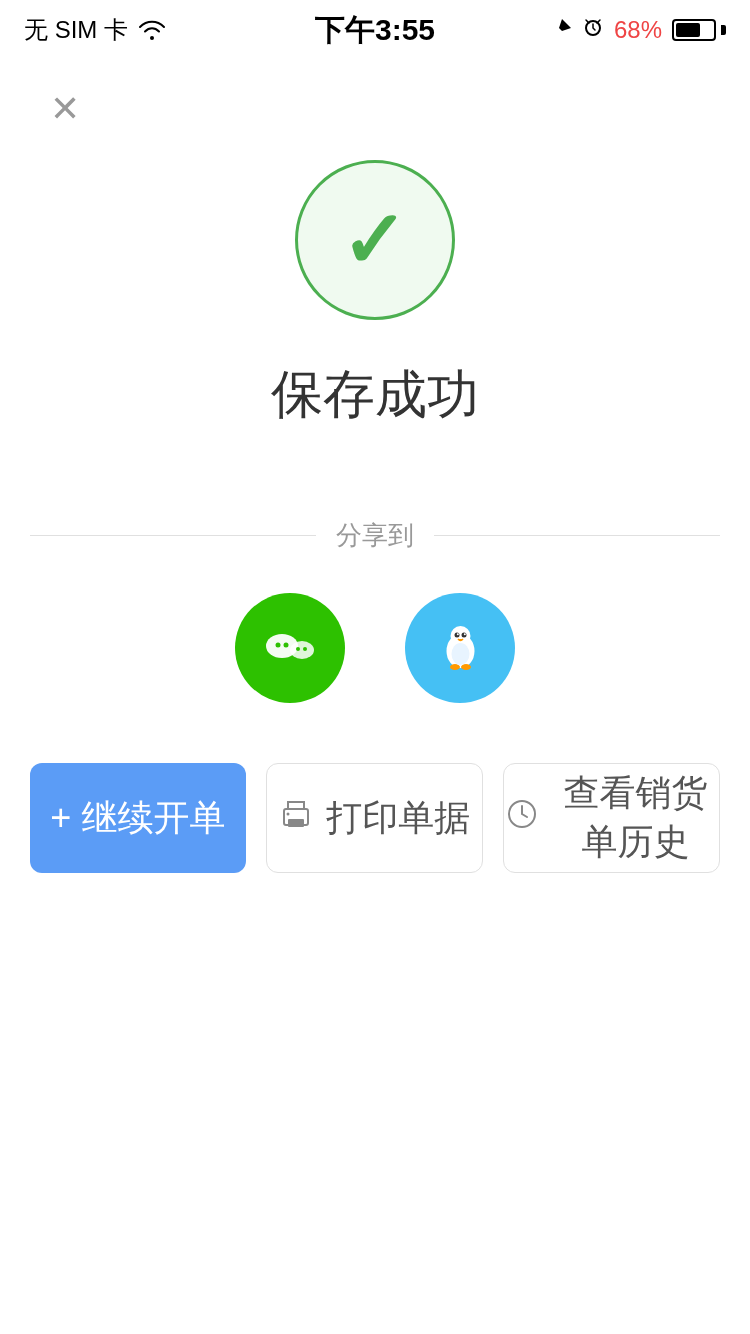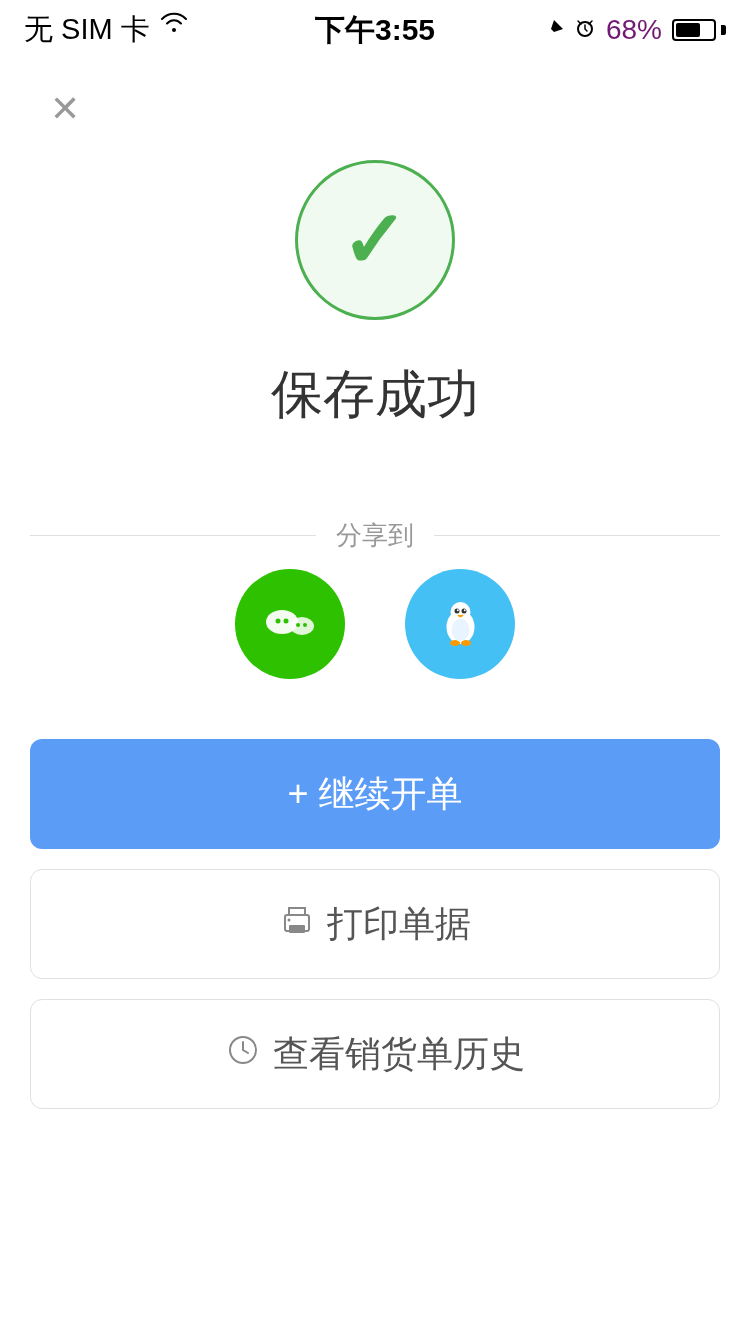--- a/index.html
+++ b/index.html
@@ -20,43 +20,43 @@
       height: 60px;
       background: #ffffff;
       display: flex;
       align-items: center;
       justify-content: space-between;
       padding: 0 24px;
       flex-shrink: 0;
     }
     .status-left {
       display: flex;
-      align-items: flex-start;
+      align-items: flex-end;
       gap: 10px;
-      font-size: 29px;
+      font-size: 24px;
       color: #000;
       font-weight: 500;
     }
     .status-left .wifi-icon {
       font-size: 24px;
     }
     .status-center {
       font-size: 30px;
       font-weight: 600;
       color: #000;
       position: absolute;
       left: 50%;
       transform: translateX(-50%);
     }
     .status-right {
       display: flex;
       align-items: center;
       gap: 10px;
-      font-size: 28px;
-      color: #701a75;
+      font-size: 24px;
+      color: #ef4444;
     }
     .battery-icon {
       display: inline-flex;
       align-items: center;
       gap: 3px;
     }
     .battery-body {
       width: 44px;
       height: 22px;
       border: 2px solid #000;
@@ -139,21 +139,21 @@
 
     
     .share-section {
       width: 100%;
       margin-bottom: 50px;
     }
     .share-divider-row {
       display: flex;
       align-items: center;
       gap: 20px;
-      margin-bottom: 16px;
+      margin-bottom: 40px;
     }
     .divider-line {
       flex: 1;
       height: 1px;
       background: #e0e0e0;
     }
     .share-label {
       font-size: 26px;
       color: #999;
       white-space: nowrap;
@@ -183,21 +183,21 @@
     
     .wechat-svg, .qq-svg {
       width: 65px;
       height: 65px;
     }
 
     
     .action-buttons {
       width: 100%;
       display: flex;
-      flex-direction: column;
+      flex-direction: row;
       gap: 20px;
       margin-top: 10px;
     }
 
     .btn-primary {
       width: 100%;
       height: 110px;
       background: #5B9CF6;
       border: none;
       border-radius: 12px;

